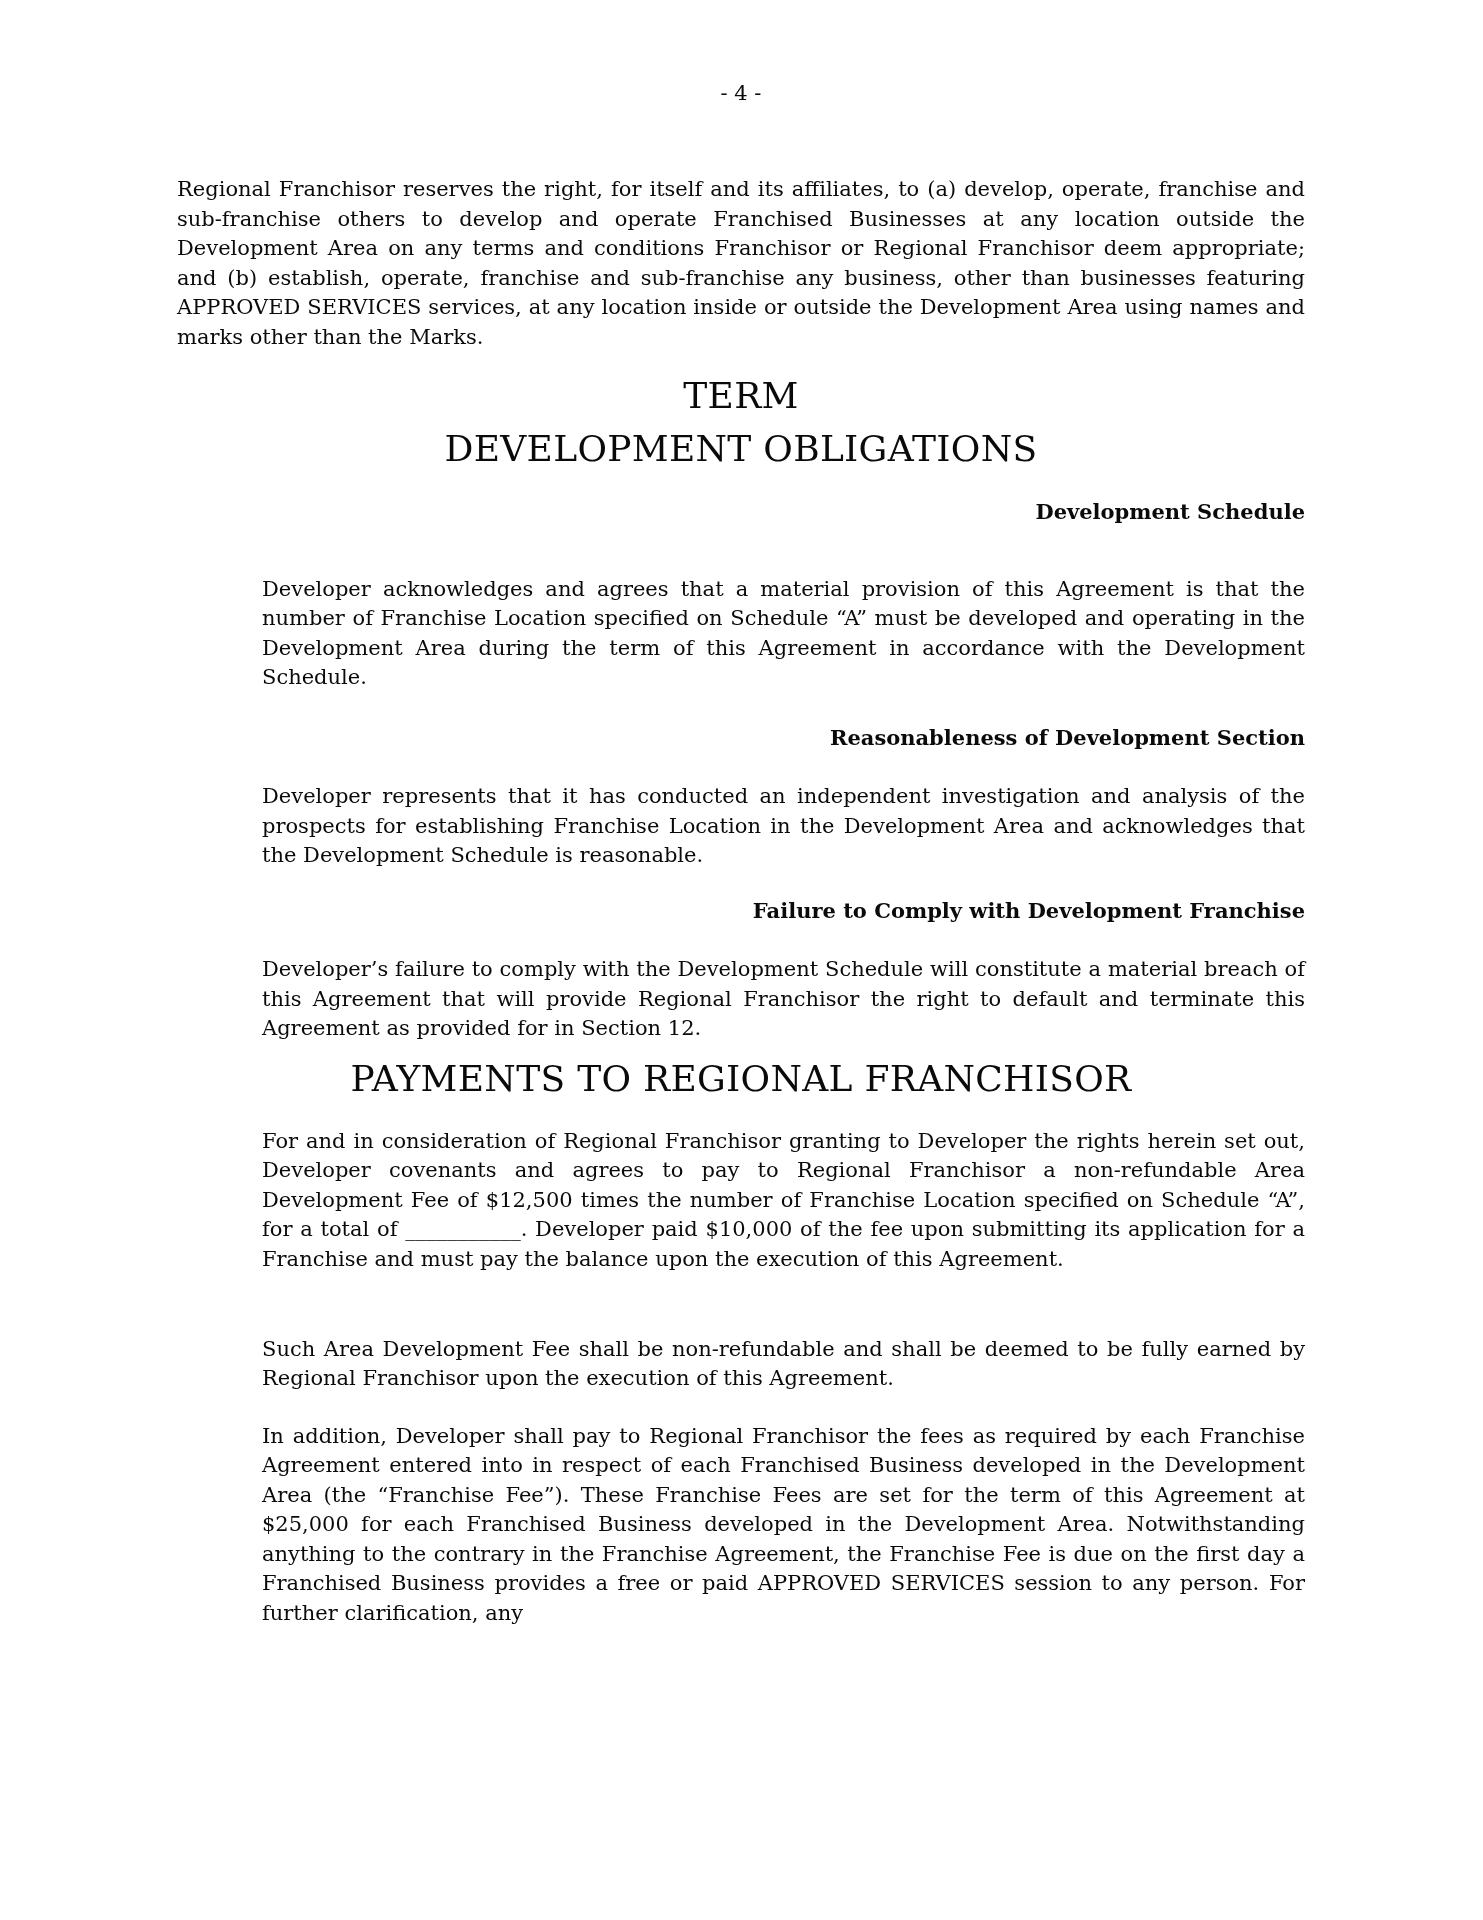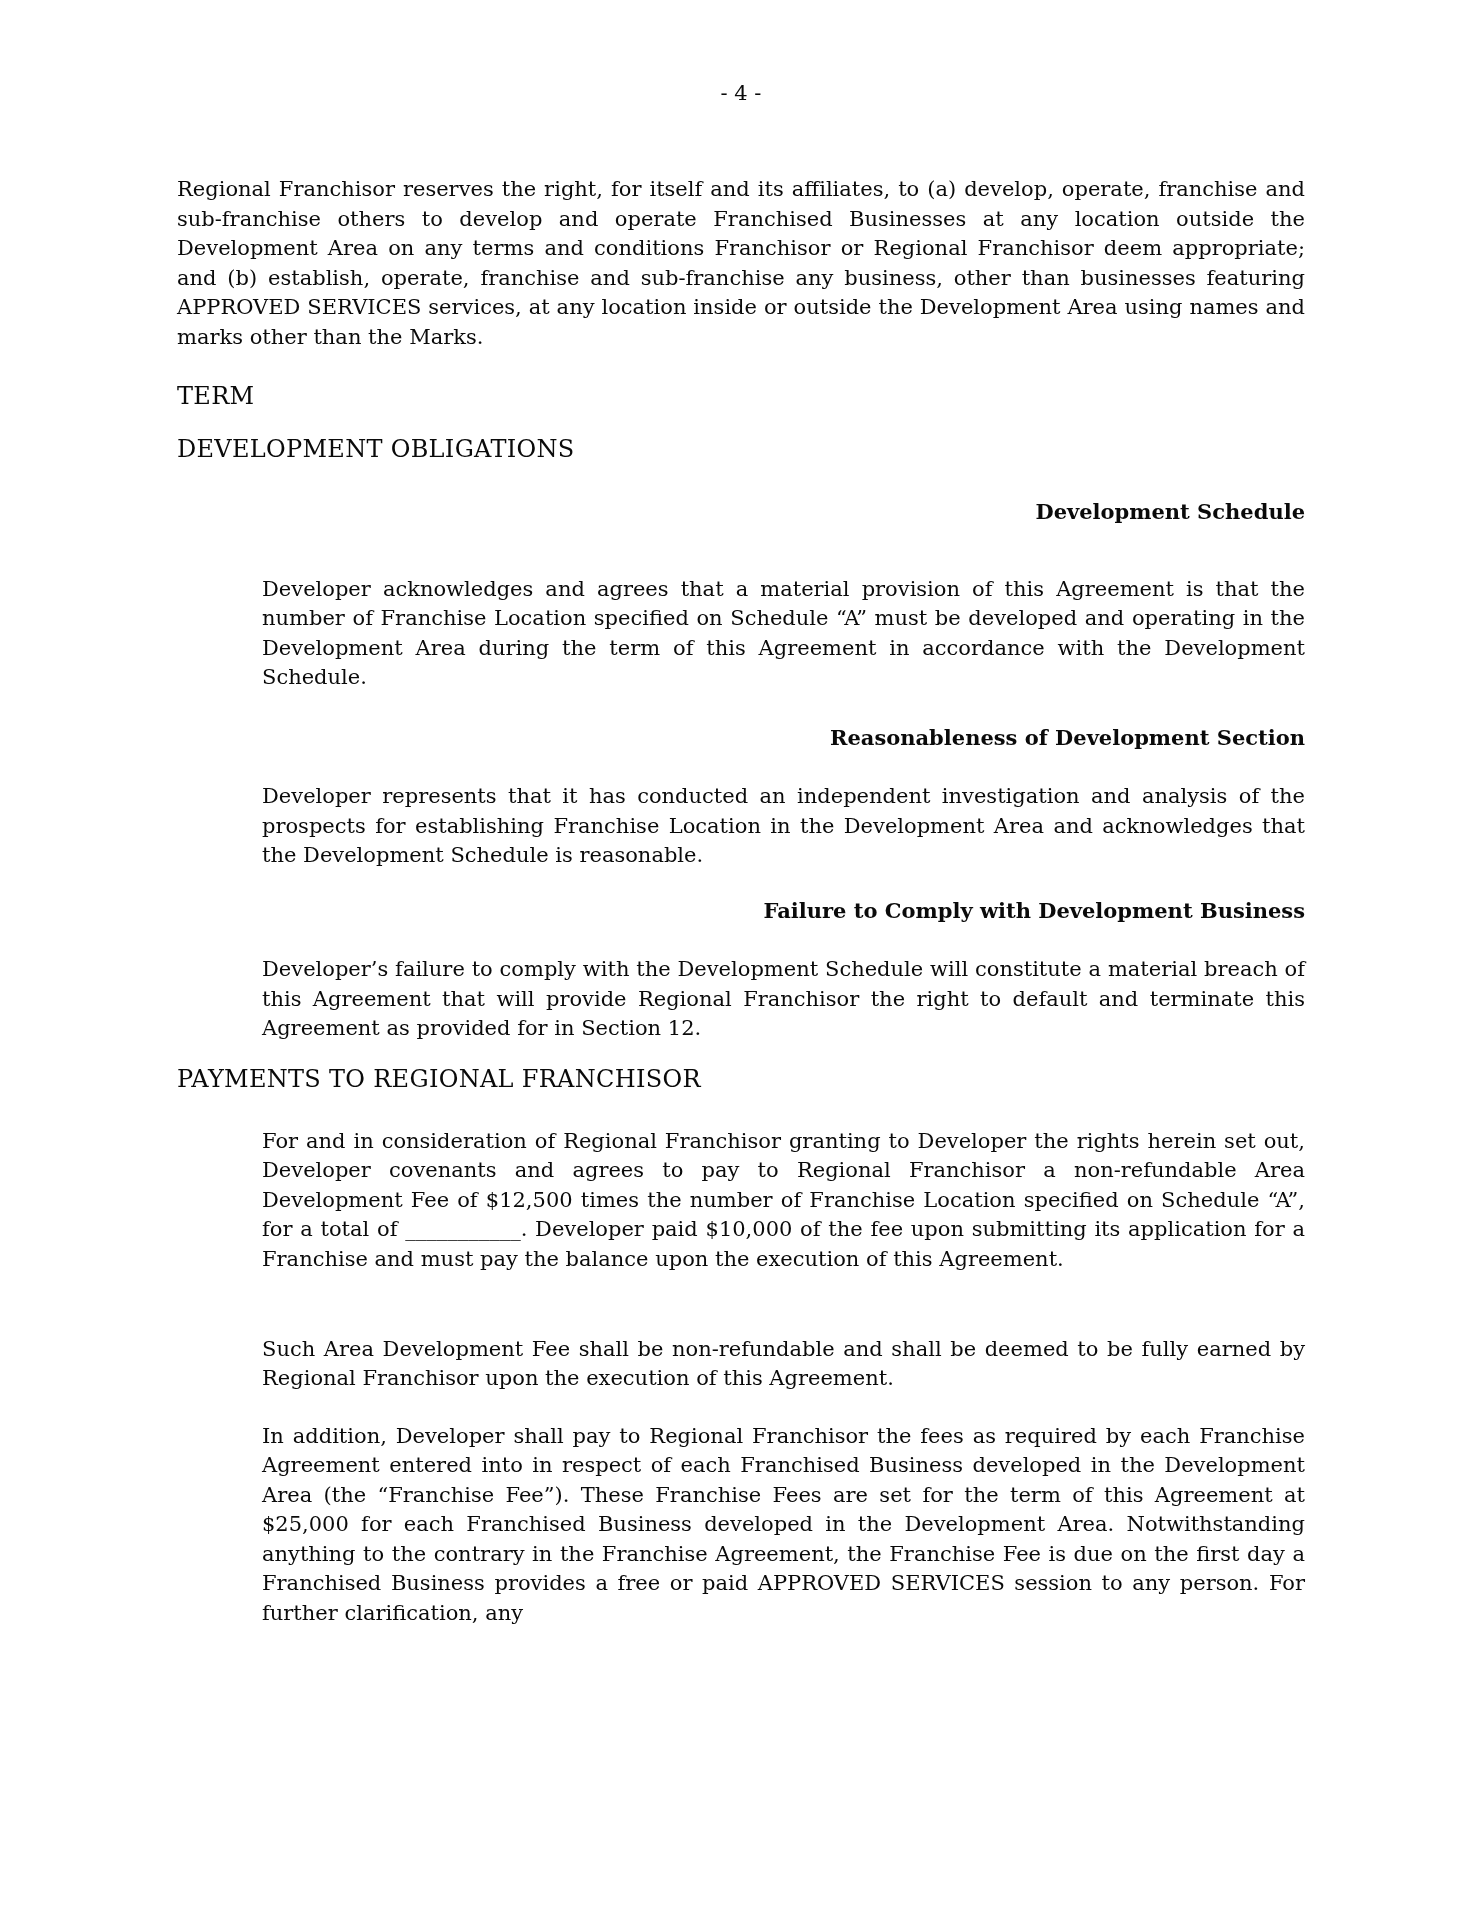--- a/index.html
+++ b/index.html
@@ -27,24 +27,24 @@
   }
   .para {
     margin: 0;
     font-size: 21px;
     line-height: 29.5px;
     text-align: justify;
   }
   .para.indent { padding-left: 85px; }
   .h-center {
     margin: 0;
-    font-size: 24px;
+    font-size: 36px;
     line-height: 34px;
     font-weight: normal;
-    text-align: left;
+    text-align: center;
     letter-spacing: 0.3px;
   }
   .h-sub {
     margin: 0;
     font-size: 21px;
     line-height: 29.5px;
     font-weight: bold;
     text-align: right;
   }
   
@@ -70,21 +70,21 @@
     <h1 class="h-center" style="margin-top:19px">DEVELOPMENT OBLIGATIONS</h1>
 
     <h2 class="h-sub" style="margin-top:31px">Development Schedule</h2>
 
     <p class="para indent l4" style="margin-top:48px">Developer acknowledges and agrees that a material provision of this Agreement is that the number of Franchise Location specified on Schedule “A” must be developed and operating in the Development Area during the term of this Agreement in accordance with the Development Schedule.</p>
 
     <h2 class="h-sub" style="margin-top:30px">Reasonableness of Development Section</h2>
 
     <p class="para indent l3" style="margin-top:30px">Developer represents that it has conducted an independent investigation and analysis of the prospects for establishing Franchise Location in the Development Area and acknowledges that the Development Schedule is reasonable.</p>
 
-    <h2 class="h-sub" style="margin-top:25px">Failure to Comply with Development Business</h2>
+    <h2 class="h-sub" style="margin-top:25px">Failure to Comply with Development Franchise</h2>
 
     <p class="para indent l3" style="margin-top:30px">Developer’s failure to comply with the Development Schedule will constitute a material breach of this Agreement that will provide Regional Franchisor the right to default and terminate this Agreement as provided for in Section 12.</p>
 
     <h1 class="h-center" style="margin-top:18px">PAYMENTS TO REGIONAL FRANCHISOR</h1>
 
     <p class="para indent l6" style="margin-top:31px">For and in consideration of Regional Franchisor granting to Developer the rights herein set out, Developer covenants and agrees to pay to Regional Franchisor a non-refundable Area Development Fee of $12,500 times the number of Franchise Location specified on Schedule “A”, for a total of ___________.  Developer paid $10,000 of the fee upon submitting its application for a Franchise and must pay the balance upon the execution of this Agreement.</p>
 
     <p class="para indent l2" style="margin-top:31px">Such Area Development Fee shall be non-refundable and shall be deemed to be fully earned by Regional Franchisor upon the execution of this Agreement.</p>
 
     <p class="para indent l8" style="margin-top:28px">In addition, Developer shall pay to Regional Franchisor the fees as required by each Franchise Agreement entered into in respect of each Franchised Business developed in the Development Area (the “Franchise Fee”).  These Franchise Fees are set for the term of this Agreement at $25,000 for each Franchised Business developed in the Development Area. Notwithstanding anything to the contrary in the Franchise Agreement, the Franchise Fee is due on the first day a Franchised Business provides a free or paid APPROVED SERVICES session to any person. For further clarification, any</p>

